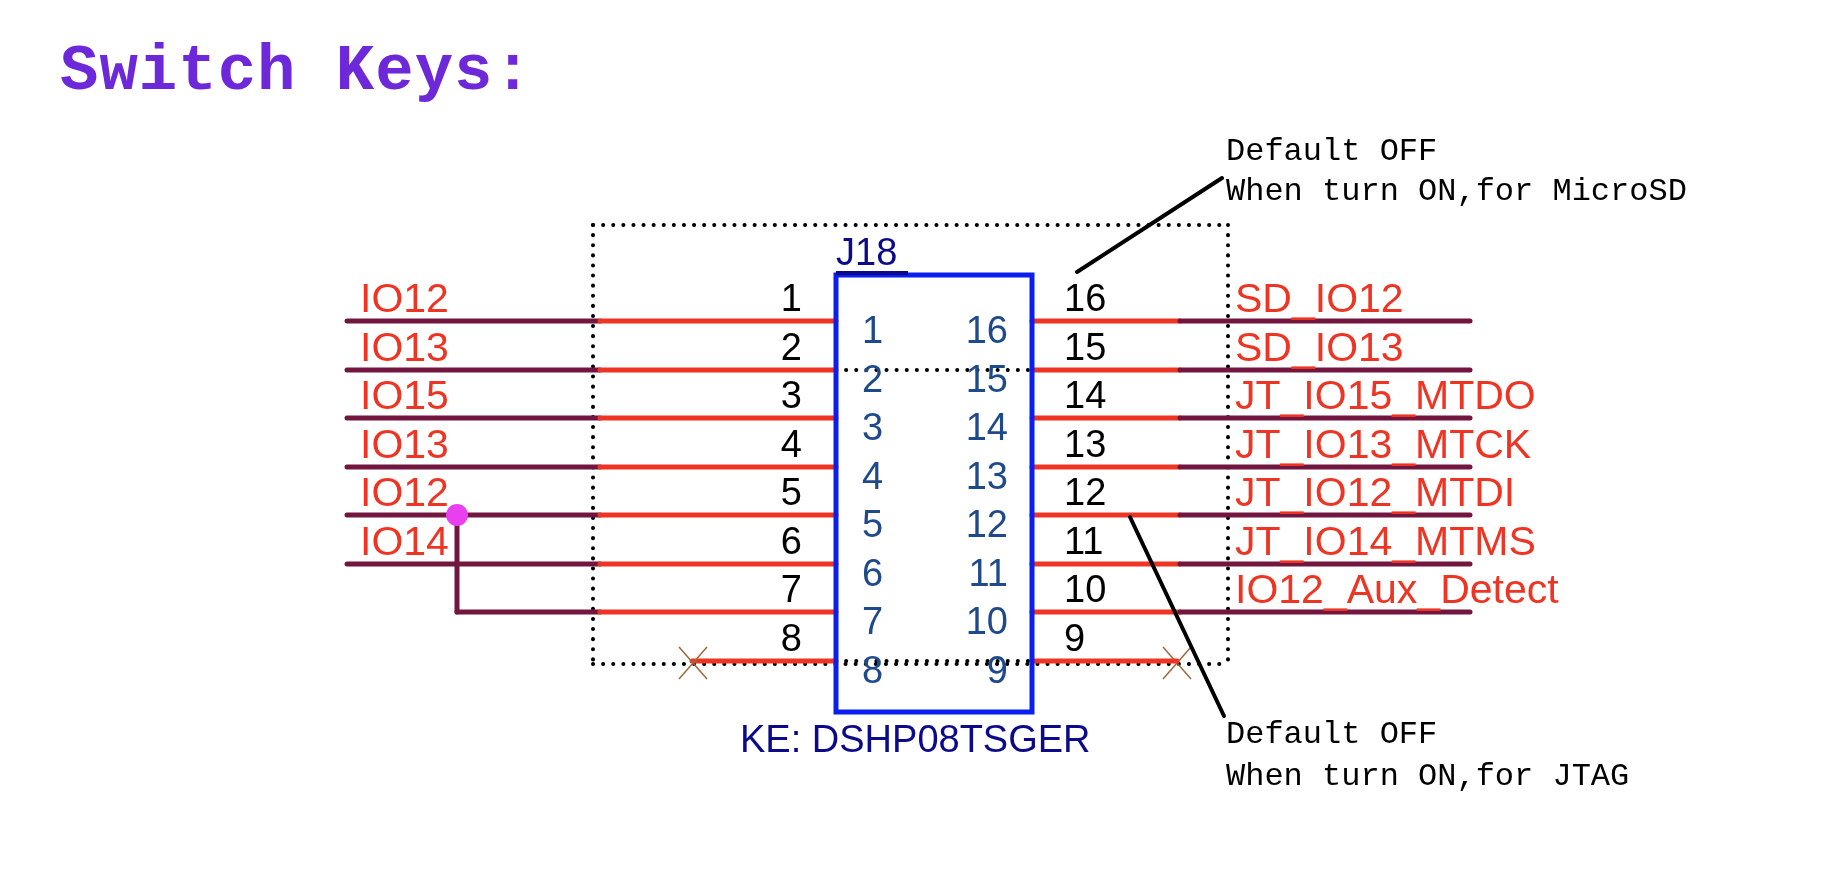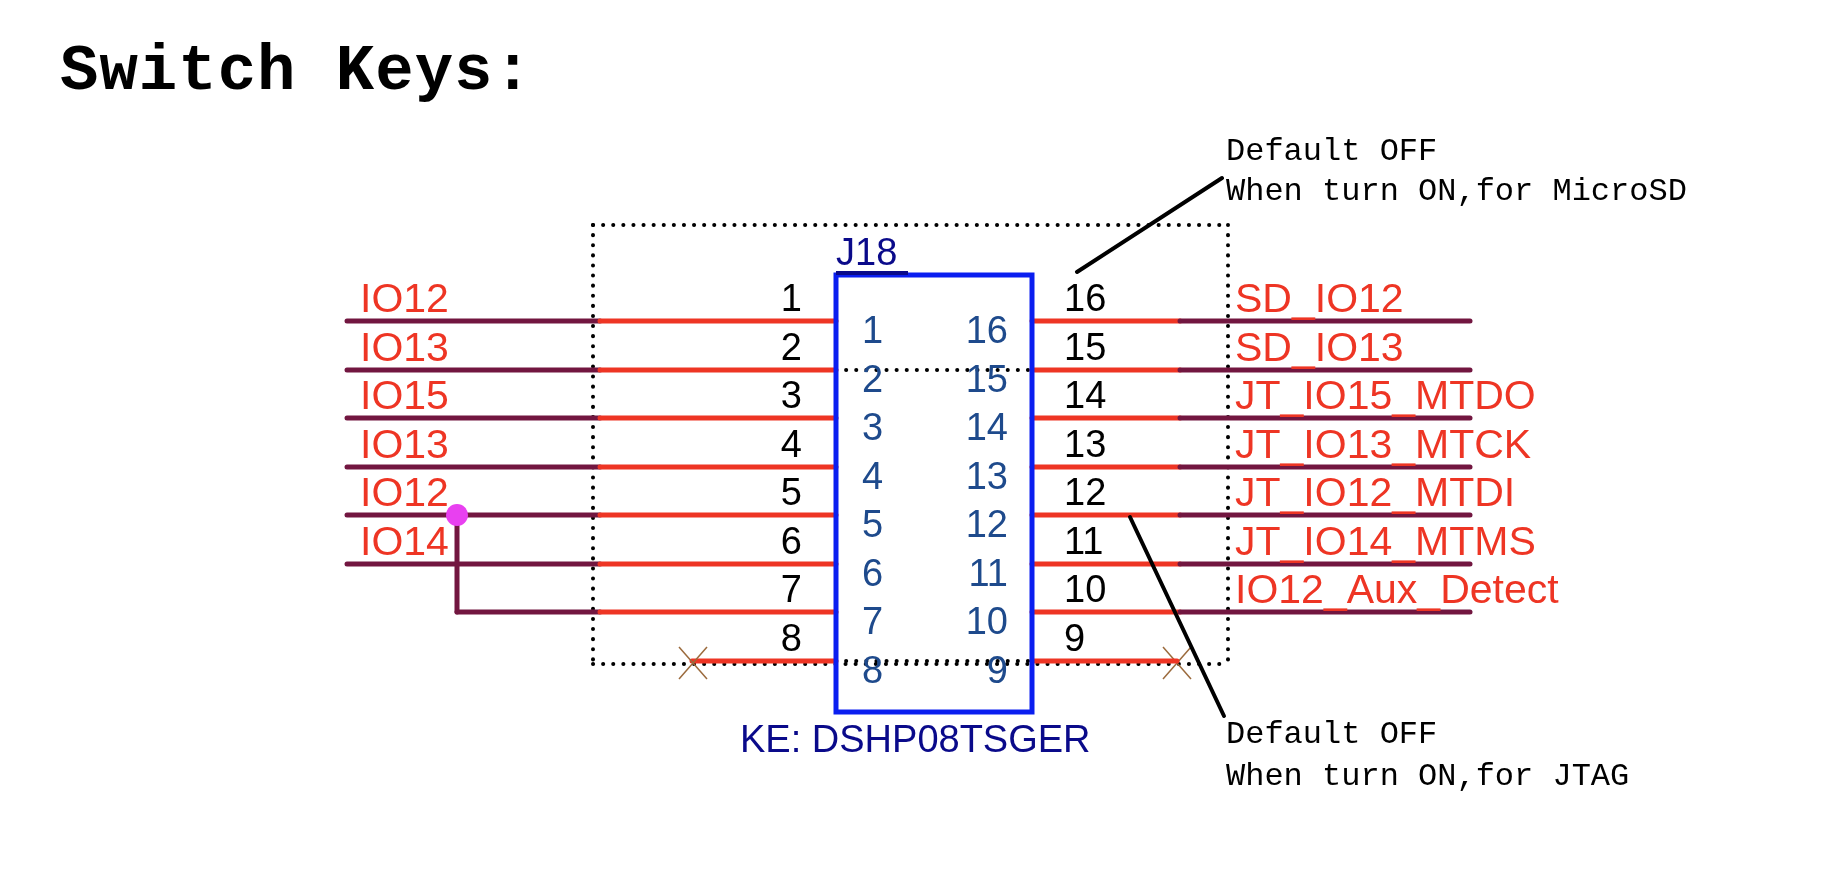--- a/index.html
+++ b/index.html
@@ -1,20 +1,20 @@
 <!DOCTYPE html>
 <html><head>
 <meta charset="utf-8">
 <style>
   html, body { margin:0; padding:0; background:#ffffff; }
   body { width:1842px; height:874px; position:relative; overflow:hidden; }
   .title {
     position:absolute; left:60px; top:36px;
     font-family:"Liberation Mono", "DejaVu Sans Mono", monospace;
-    font-weight:bold; font-size:64px; color:#000000; letter-spacing:1px;
+    font-weight:bold; font-size:64px; color:#6d28d9; letter-spacing:1px;
     white-space:nowrap;
   }
   svg { position:absolute; left:0; top:0; }
   .net { font-family:"Liberation Sans", sans-serif; font-size:41px; fill:#EE3524; }
   .pin { font-family:"Liberation Sans", sans-serif; font-size:38px; fill:#000000; }
   .inner { font-family:"Liberation Sans", sans-serif; font-size:38px; fill:#1E4A8C; }
   .ref { font-family:"Liberation Sans", sans-serif; font-size:38px; fill:#0A0A8A; }
   .note { font-family:"Liberation Mono", "DejaVu Sans Mono", monospace; font-size:32px; fill:#000000; }
 </style>
 </head>

